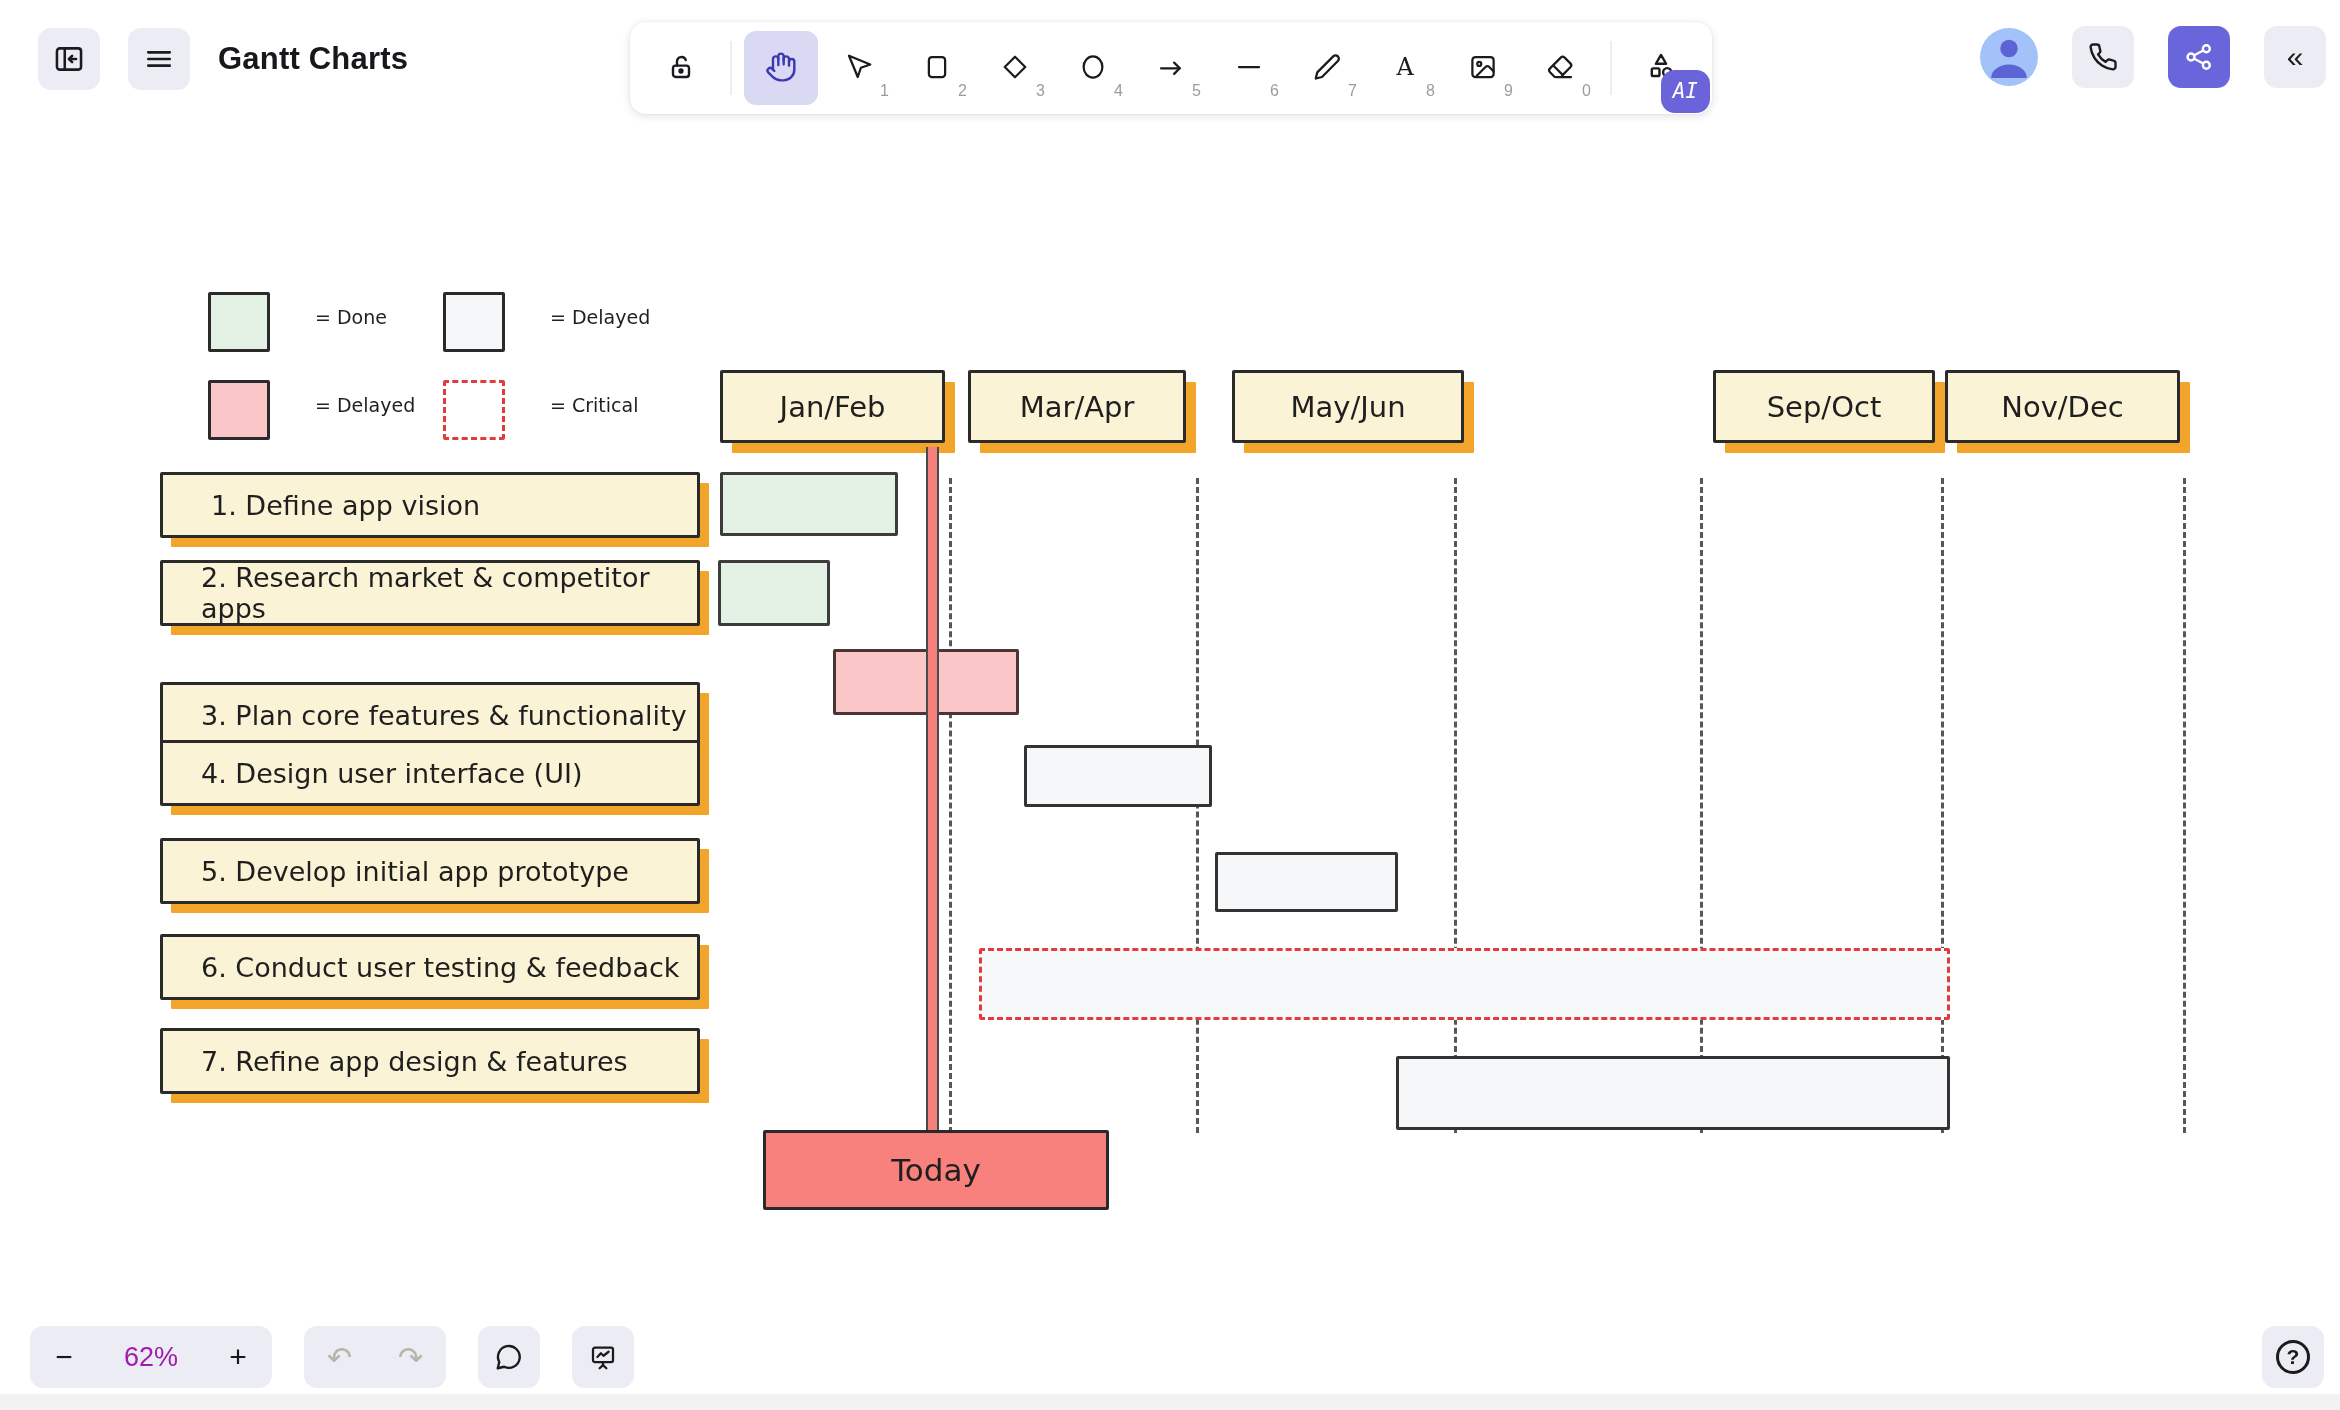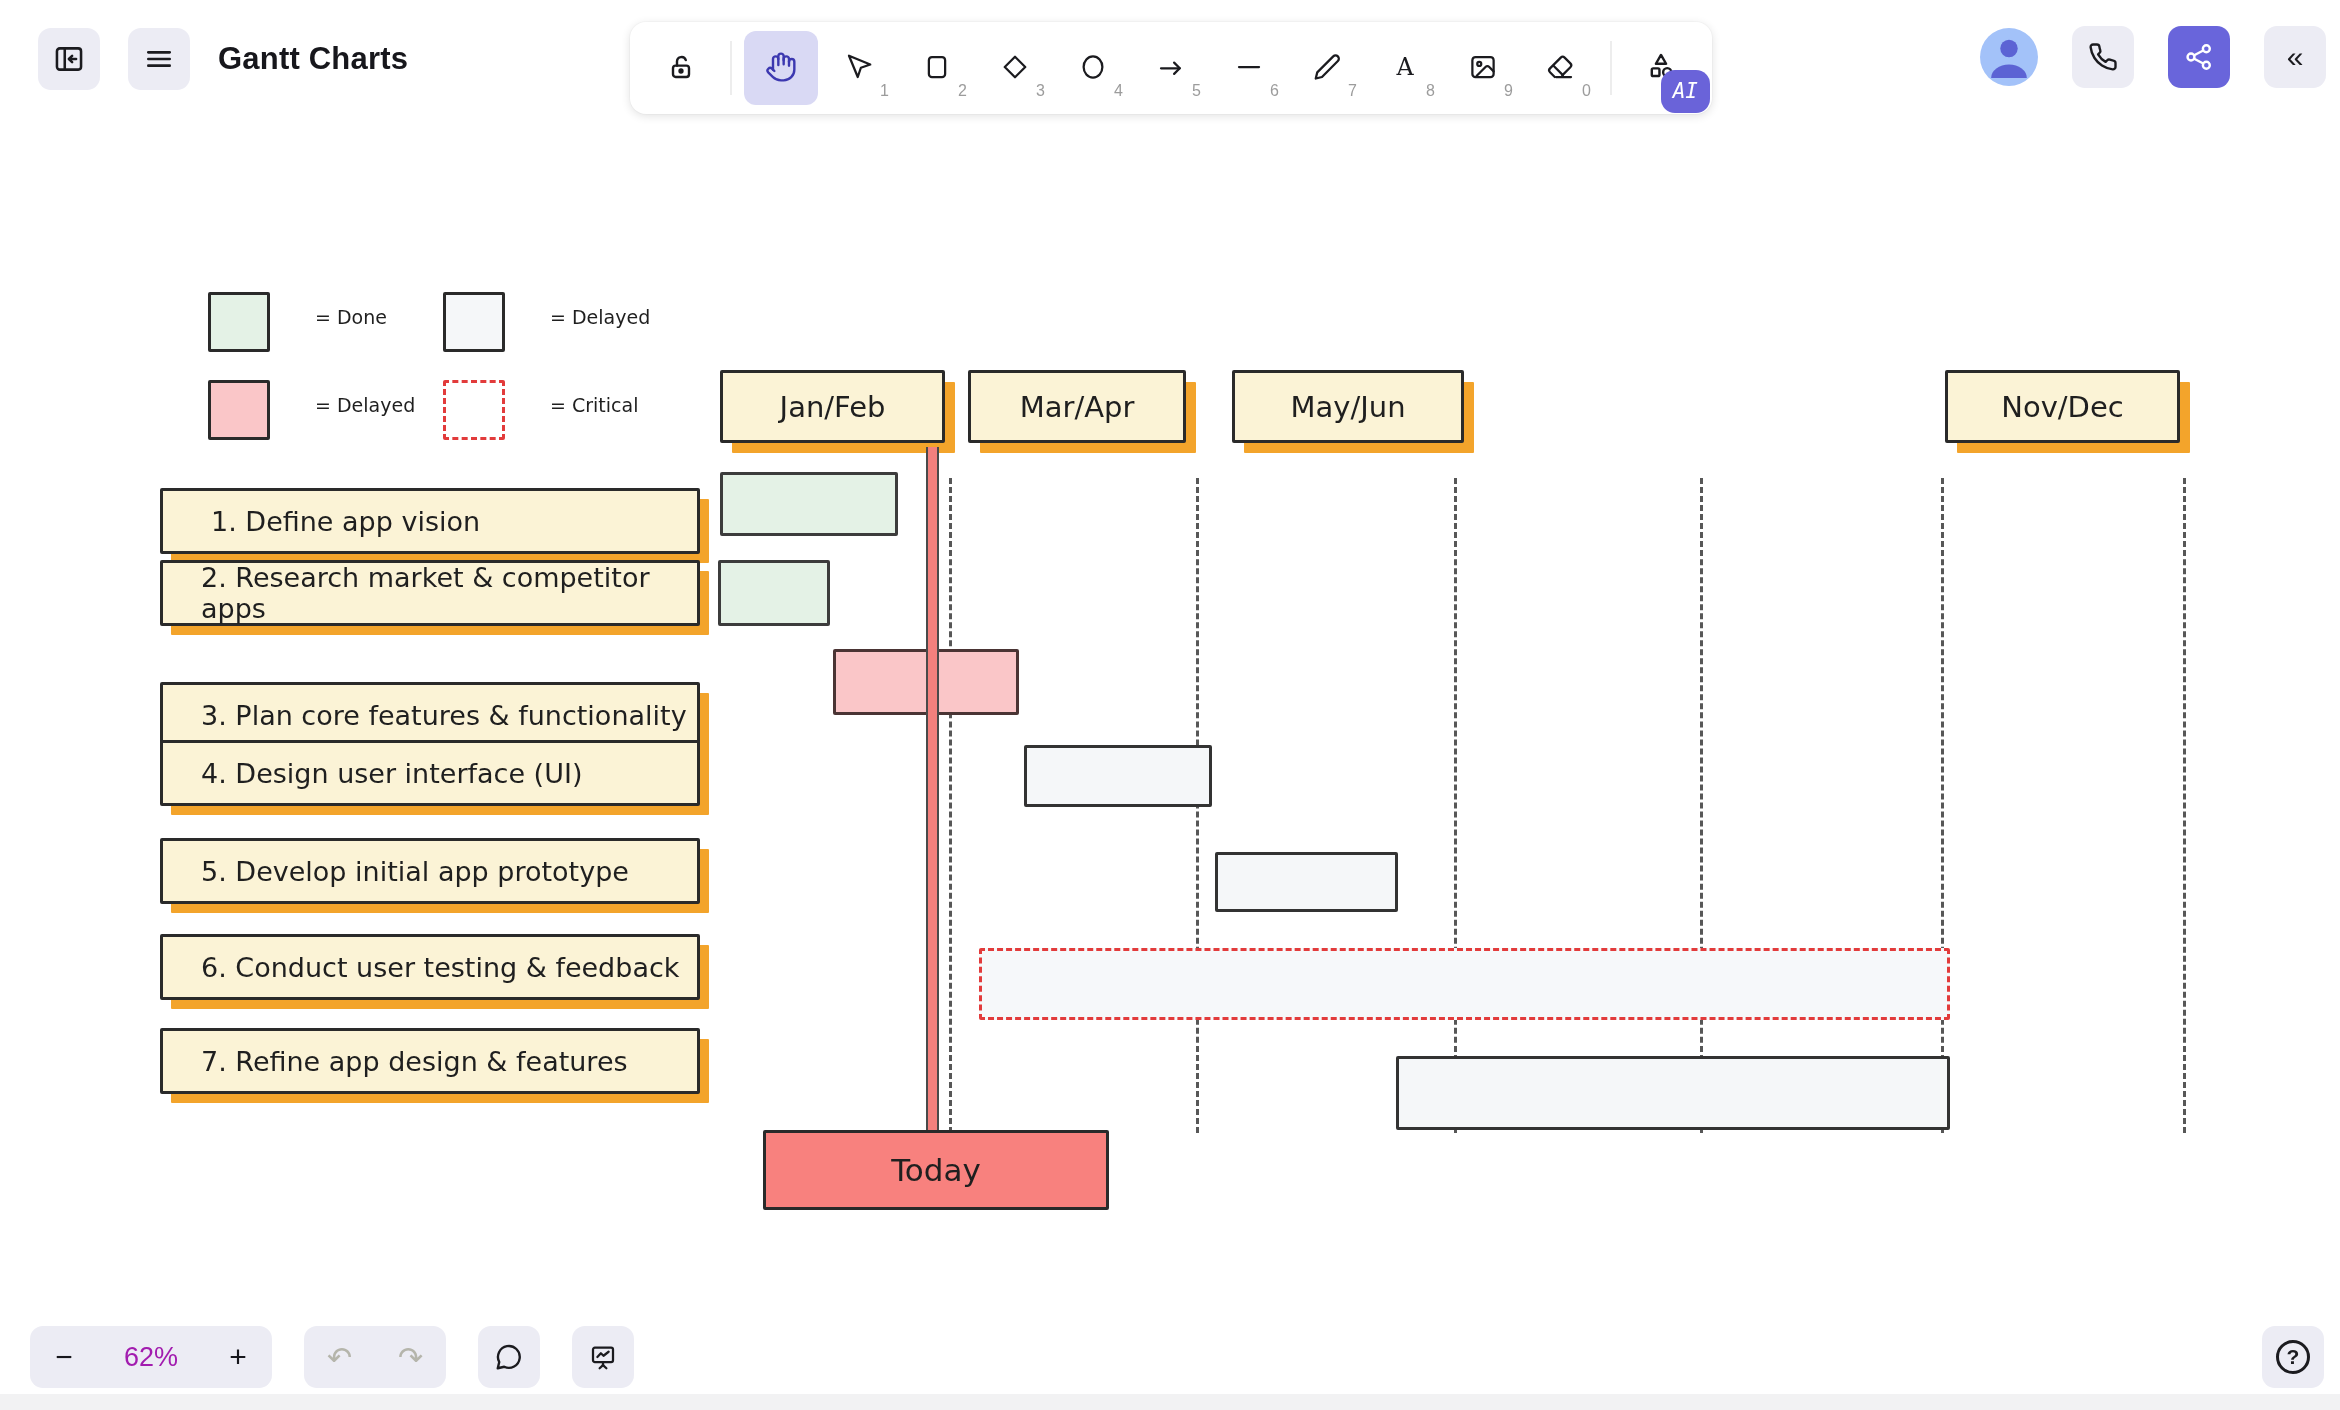--- a/index.html
+++ b/index.html
@@ -291,30 +291,31 @@
   <div class="sw pending" style="left:443px; top:292px;"></div>
   <div class="legend-label canvas-text" style="left:527px; top:306px;">= Delayed</div>
   <div class="sw delayed" style="left:208px; top:380px;"></div>
   <div class="legend-label canvas-text" style="left:292px; top:394px;">= Delayed</div>
   <div class="sw critical" style="left:443px; top:380px;"></div>
   <div class="legend-label canvas-text" style="left:527px; top:394px;">= Critical</div>
 
   <div class="month canvas-text" style="left:720px;  width:225px;">Jan/Feb</div>
   <div class="month canvas-text" style="left:968px;  width:218px;">Mar/Apr</div>
   <div class="month canvas-text" style="left:1212px; width:232px;margin-left:20px;">May/Jun</div>
+  <div class="month canvas-text" style="left:1713px; width:222px;">Sep/Oct</div>
   <div class="month canvas-text" style="left:1945px; width:235px;">Nov/Dec</div>
 
   <div class="gridline" style="left:949px;"></div>
   <div class="gridline" style="left:1196px;"></div>
   <div class="gridline" style="left:1454px;"></div>
   <div class="gridline" style="left:1700px;"></div>
   <div class="gridline" style="left:1941px;"></div>
   <div class="gridline" style="left:2183px;"></div>
 
-  <div class="task canvas-text" style="top:488px;padding-left:48px;">1. Define app vision</div>
+  <div class="task canvas-text" style="top:472px;padding-left:48px;">1. Define app vision</div>
   <div class="task canvas-text" style="top:560px;">2. Research market &amp; competitor apps</div>
   <div class="task canvas-text" style="top:650px;margin-top:32px;">3. Plan core features &amp; functionality</div>
   <div class="task canvas-text" style="top:740px;">4. Design user interface (UI)</div>
   <div class="task canvas-text" style="top:838px;">5. Develop initial app prototype</div>
   <div class="task canvas-text" style="top:934px;">6. Conduct user testing &amp; feedback</div>
   <div class="task canvas-text" style="top:1028px;">7. Refine app design &amp; features</div>
 
   <div class="bar done" style="left:720px;  top:472px;  width:178px; height:64px;"></div>
   <div class="bar done" style="left:718px;  top:560px;  width:112px; height:66px;"></div>
   <div class="bar delayed" style="left:833px;  top:649px;  width:186px; height:66px;"></div>

